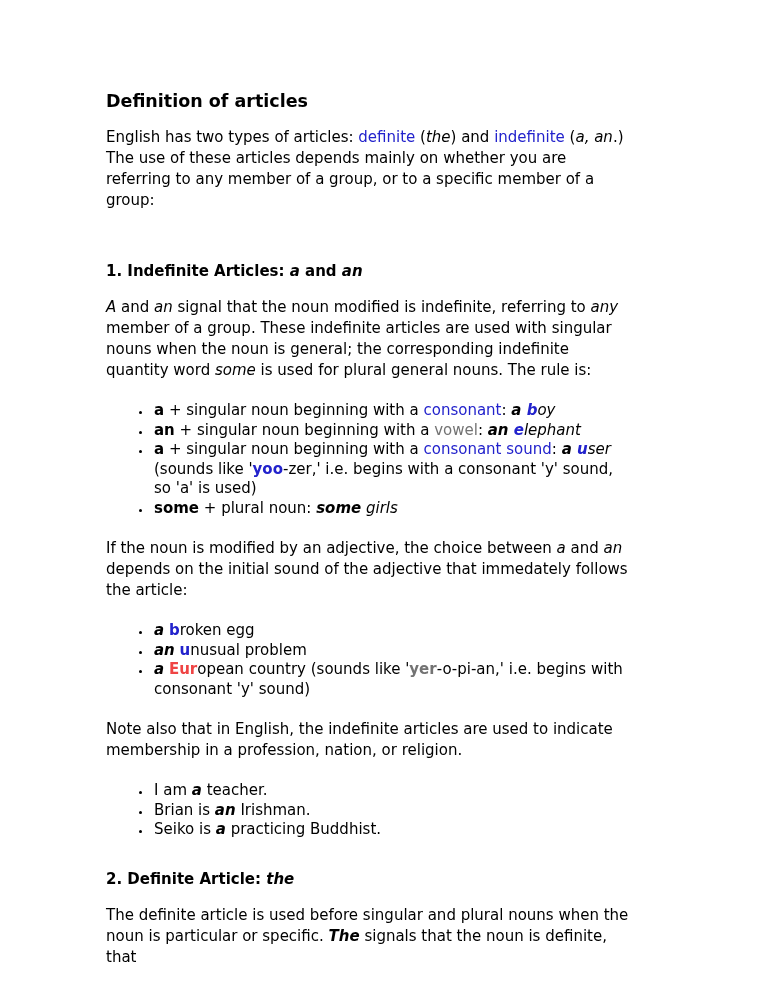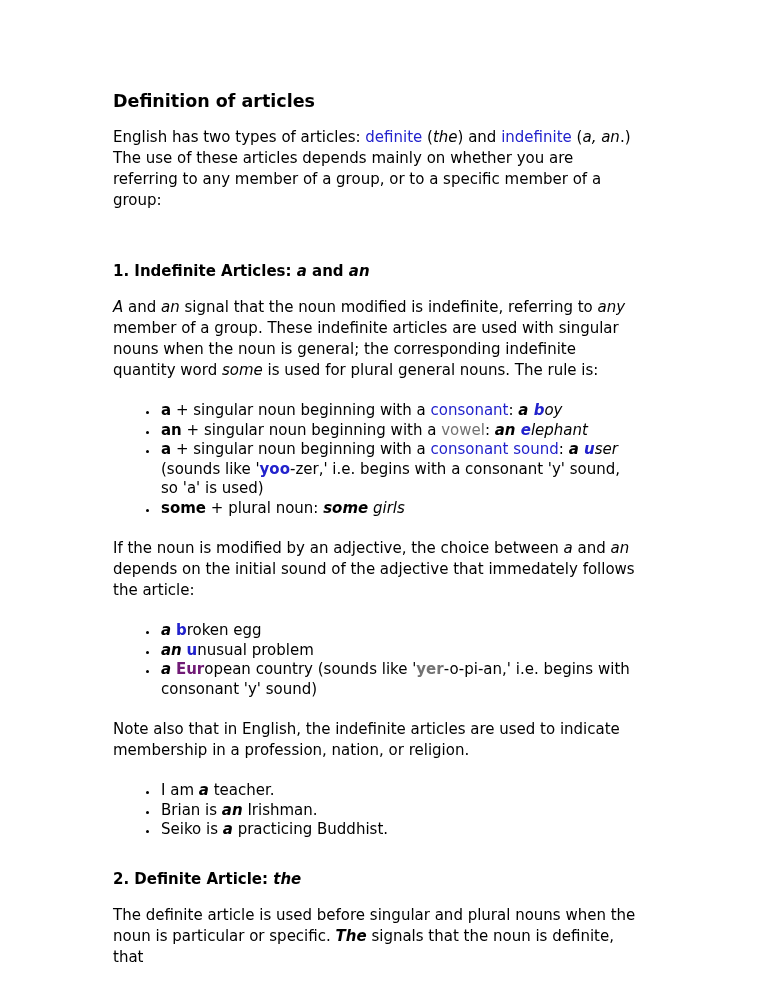--- a/index.html
+++ b/index.html
@@ -9,21 +9,21 @@
   }
   .page {
     position: relative;
     width: 768px;
     height: 994px;
     background: #ffffff;
     overflow: hidden;
   }
   .doc {
     position: absolute;
-    left: 113px;
+    left: 106px;
     top: 90px;
     width: 528px;
     color: #000000;
     font-family: "DejaVu Sans", "Liberation Sans", sans-serif;
     font-size: 15px;
     line-height: 21px;
   }
   .doc h1 {
     font-size: 17.5px;
     line-height: 22px;
@@ -68,21 +68,21 @@
       <ul>
         <li><span class="b">a</span><span> + singular noun beginning with a </span><span style="color: rgb(34, 34, 204);">consonant</span><span>: </span><span class="b i">a </span><span class="b i" style="color: rgb(34, 34, 204);">b</span><span class="i">oy</span></li>
         <li><span class="b">an</span><span> + singular noun beginning with a </span><span style="color: #737373;">vowel</span><span>: </span><span class="b i">an </span><span class="b i" style="color: rgb(34, 34, 204);">e</span><span class="i">lephant</span></li>
         <li><span class="b">a</span><span> + singular noun beginning with a </span><span style="color: rgb(34, 34, 204);">consonant sound</span><span>: </span><span class="b i">a </span><span class="b i" style="color: rgb(34, 34, 204);">u</span><span class="i">ser</span><span> (sounds like '</span><span class="b" style="color: rgb(34, 34, 204);">yoo</span><span>-zer,' i.e. begins with a consonant 'y' sound, so 'a' is used)</span></li>
         <li><span class="b">some</span><span> + plural noun: </span><span class="b i">some</span><span> </span><span class="i">girls</span></li>
       </ul>
       <p><span>If the noun is modified by an adjective, the choice between </span><span class="i">a</span><span> and </span><span class="i">an</span><span> depends on the initial sound of the adjective that immedately follows the article:</span></p>
       <ul>
         <li><span class="b i">a</span><span> </span><span class="b" style="color: rgb(34, 34, 204);">b</span><span>roken egg</span></li>
         <li><span class="b i">an</span><span> </span><span class="b" style="color: rgb(34, 34, 204);">u</span><span>nusual problem</span></li>
-        <li><span class="b i">a</span><span> </span><span class="b" style="color: #701a75;">Eur</span><span>opean country (sounds like '</span><span class="b" style="color: #737373;">yer</span><span>-o-pi-an,' i.e. begins with consonant 'y' sound)</span></li>
+        <li><span class="b i">a</span><span> </span><span class="b" style="color: #ef4444;">Eur</span><span>opean country (sounds like '</span><span class="b" style="color: #737373;">yer</span><span>-o-pi-an,' i.e. begins with consonant 'y' sound)</span></li>
       </ul>
       <p><span>Note also that in English, the indefinite articles are used to indicate membership in a profession, nation, or religion.</span></p>
       <ul>
         <li><span>I am </span><span class="b i">a</span><span> teacher.</span></li>
         <li><span>Brian is </span><span class="b i">an</span><span> Irishman.</span></li>
         <li><span>Seiko is </span><span class="b i">a</span><span> practicing Buddhist.</span></li>
       </ul>
       <h2><span class="b">2. Definite Article: </span><span class="b i">the</span></h2>
       <p><span>The definite article is used before singular and plural nouns when the noun is particular or specific. </span><span class="b i">The</span><span> signals that the noun is definite, that</span></p>
     </div>

